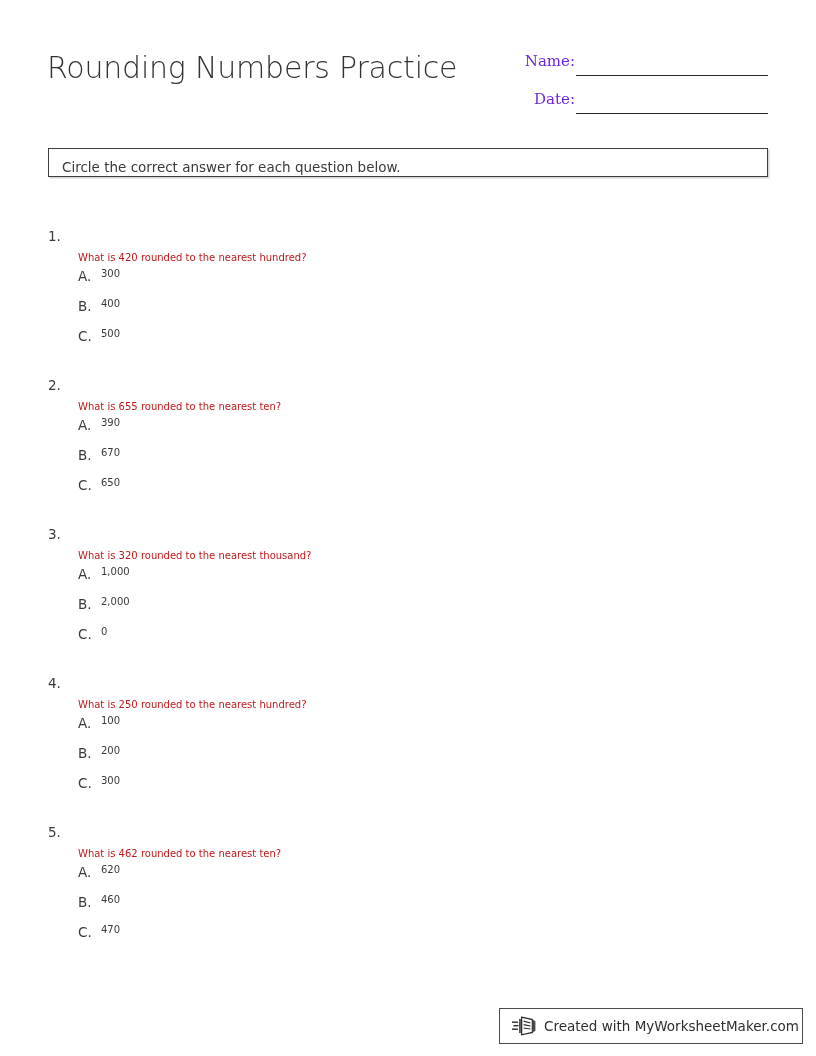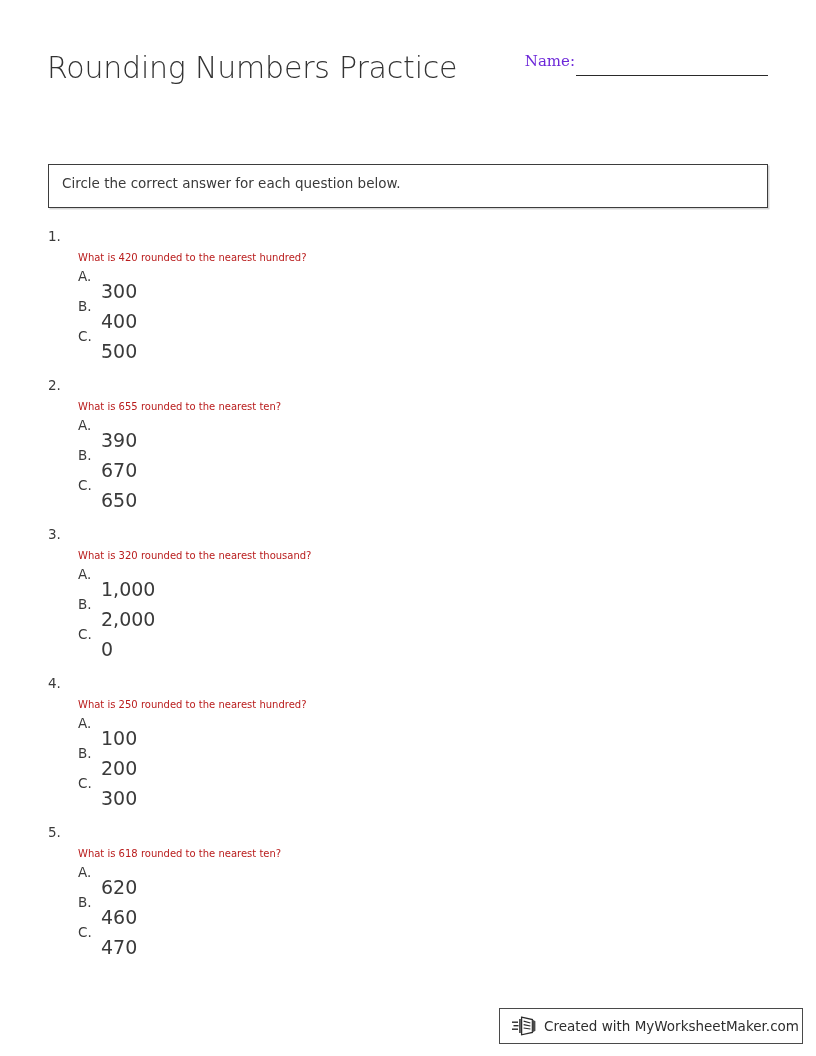--- a/index.html
+++ b/index.html
@@ -62,23 +62,23 @@
     top: 25px;
     width: 192px;
     height: 0;
     border-bottom: 1.4px solid #2a2a2a;
   }
 
   
   .instruction-box {
     position: absolute;
     left: 48px;
-    top: 164px;
+    top: 148px;
     width: 720px;
-    height: 44px;
+    height: 29px;
     border: 1.3px solid #3d3d3d;
     background: #ffffff;
     box-shadow: 1.5px 1.5px 0 rgba(120,120,120,0.30);
     box-sizing: border-box;
     text-decoration: underline;
   }
   .instruction-text {
     position: absolute;
     left: 13px;
     top: 10px;
@@ -130,24 +130,23 @@
     left: 78px;
     top: 0;
     width: 20px;
     font-size: 13.5px;
     color: #3a3a3a;
   }
   .opt-value {
     position: absolute;
     left: 101px;
     top: 0;
-    font-size: 19px;
-    color: #3a3a3a;
-    white-space: nowrap;
-    margin-top: 12px;
+    font-size: 10px;
+    color: #3a3a3a;
+    white-space: nowrap;
   }
 
   
   .footer-badge {
     position: absolute;
     left: 499px;
     top: 1008px;
     width: 304px;
     height: 36px;
     border: 1.2px solid #4a4a4a;
@@ -175,20 +174,24 @@
 <body>
 
 <div class="header">
   <div class="page-title">Rounding Numbers Practice</div>
 
   <div class="namedate">
     <div class="nd-row">
       <span class="nd-label">Name:</span>
       <span class="nd-line"></span>
     </div>
+    <div class="nd-row">
+      <span class="nd-label">Date:</span>
+      <span class="nd-line"></span>
+    </div>
   </div>
 </div>
 
 <div class="instruction-box">
   <div class="instruction-text">Circle the correct answer for each question below.</div>
 </div>
 
 <div class="questions" id="questions-root">
     <div class="question-block">
       <div class="q-line">
@@ -258,21 +261,21 @@
         <span class="opt-value">200</span>
       </div>
       <div class="option-row">
         <span class="opt-letter">C.</span>
         <span class="opt-value">300</span>
       </div>
     </div>
     <div class="question-block">
       <div class="q-line">
         <span class="q-number">5.</span>
-        <span class="q-text">What is 618 rounded to the nearest ten?</span>
+        <span class="q-text">What is 462 rounded to the nearest ten?</span>
       </div>
       <div class="option-row">
         <span class="opt-letter">A.</span>
         <span class="opt-value">620</span>
       </div>
       <div class="option-row">
         <span class="opt-letter">B.</span>
         <span class="opt-value">460</span>
       </div>
       <div class="option-row">

